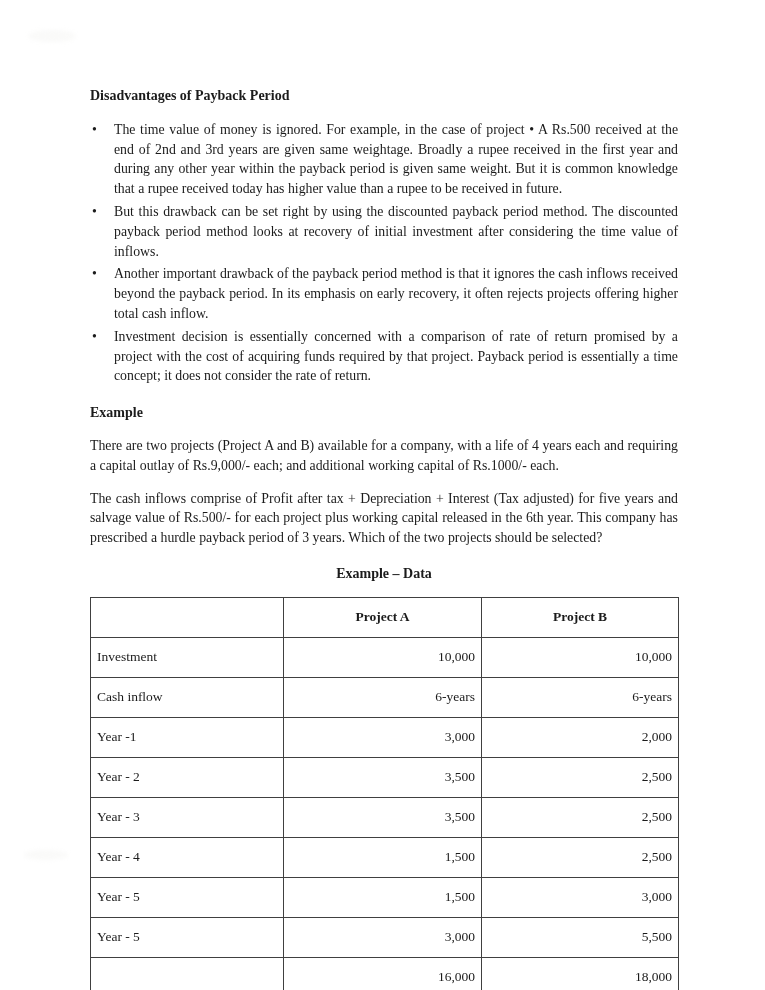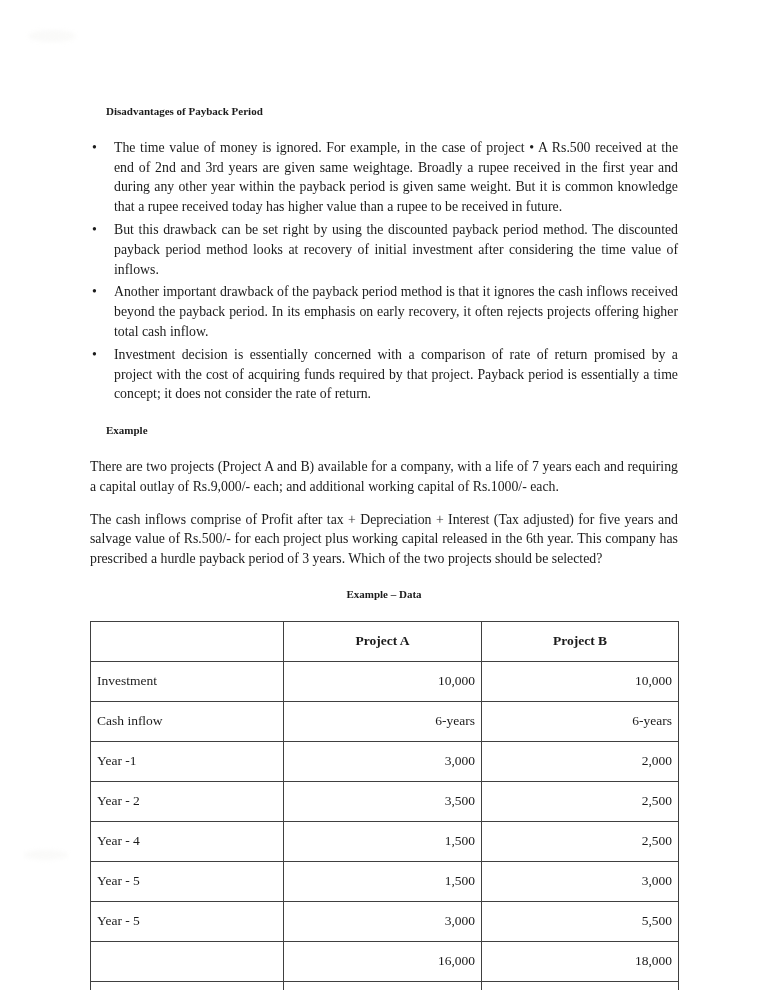--- a/index.html
+++ b/index.html
@@ -18,22 +18,22 @@
   .page {
     position: absolute;
     left: 90px;
     top: 86px;
     width: 588px;
     font-size: 13.8px;
     line-height: 19.8px;
   }
   .heading {
     font-weight: bold;
-    font-size: 11px;
-    margin: 16px;
+    font-size: 14px;
+    margin: 0;
   }
   .heading.example { margin-top: 17px; }
   .heading.data { margin-top: 16px; text-align: center; }
   ul.bullets {
     list-style: none;
     margin: 14px 0 0 0;
     padding: 0;
   }
   ul.bullets li {
     position: relative;
@@ -110,21 +110,21 @@
       <span>Another important drawback of the payback period method is that it ignores the cash inflows received beyond the payback period. In its emphasis on early recovery, it often rejects projects offering higher total cash inflow.</span>
     </li>
     <li>
       <span class="marker">•</span>
       <span>Investment decision is essentially concerned with a comparison of rate of return promised by a project with the cost of acquiring funds required by that project. Payback period is essentially a time concept; it does not consider the rate of return.</span>
     </li>
   </ul>
 
   <div class="heading example">Example</div>
 
-  <p class="body-para">There are two projects (Project A and B) available for a company, with a life of 7 years each and requiring a capital outlay of Rs.9,000/- each; and additional working capital of Rs.1000/- each.</p>
+  <p class="body-para">There are two projects (Project A and B) available for a company, with a life of 4 years each and requiring a capital outlay of Rs.9,000/- each; and additional working capital of Rs.1000/- each.</p>
   <p class="body-para">The cash inflows comprise of Profit after tax + Depreciation + Interest (Tax adjusted) for five years and salvage value of Rs.500/- for each project plus working capital released in the 6th year. This company has prescribed a hurdle payback period of 3 years. Which of the two projects should be selected?</p>
 
   <div class="heading data">Example – Data</div>
 
   <table class="data-table">
     <colgroup>
       <col class="c-label">
         <col class="c-a">
         <col class="c-b">
     </colgroup>
@@ -150,20 +150,25 @@
         <td class="lbl">Year -1</td>
         <td class="val">3,000</td>
         <td class="val">2,000</td>
       </tr>
       <tr>
         <td class="lbl">Year - 2</td>
         <td class="val">3,500</td>
         <td class="val">2,500</td>
       </tr>
       <tr>
+        <td class="lbl">Year - 3</td>
+        <td class="val">3,500</td>
+        <td class="val">2,500</td>
+      </tr>
+      <tr>
         <td class="lbl">Year - 4</td>
         <td class="val">1,500</td>
         <td class="val">2,500</td>
       </tr>
       <tr>
         <td class="lbl">Year - 5</td>
         <td class="val">1,500</td>
         <td class="val">3,000</td>
       </tr>
       <tr>

